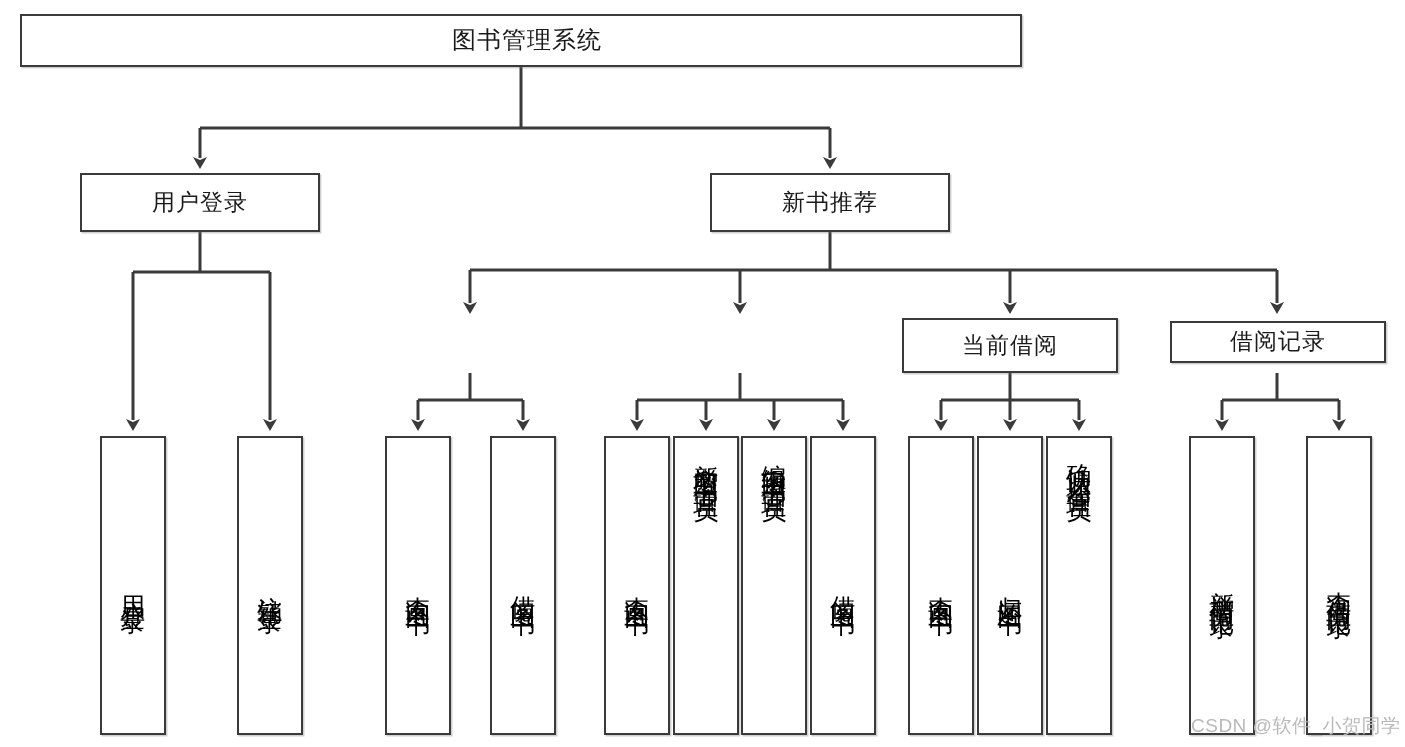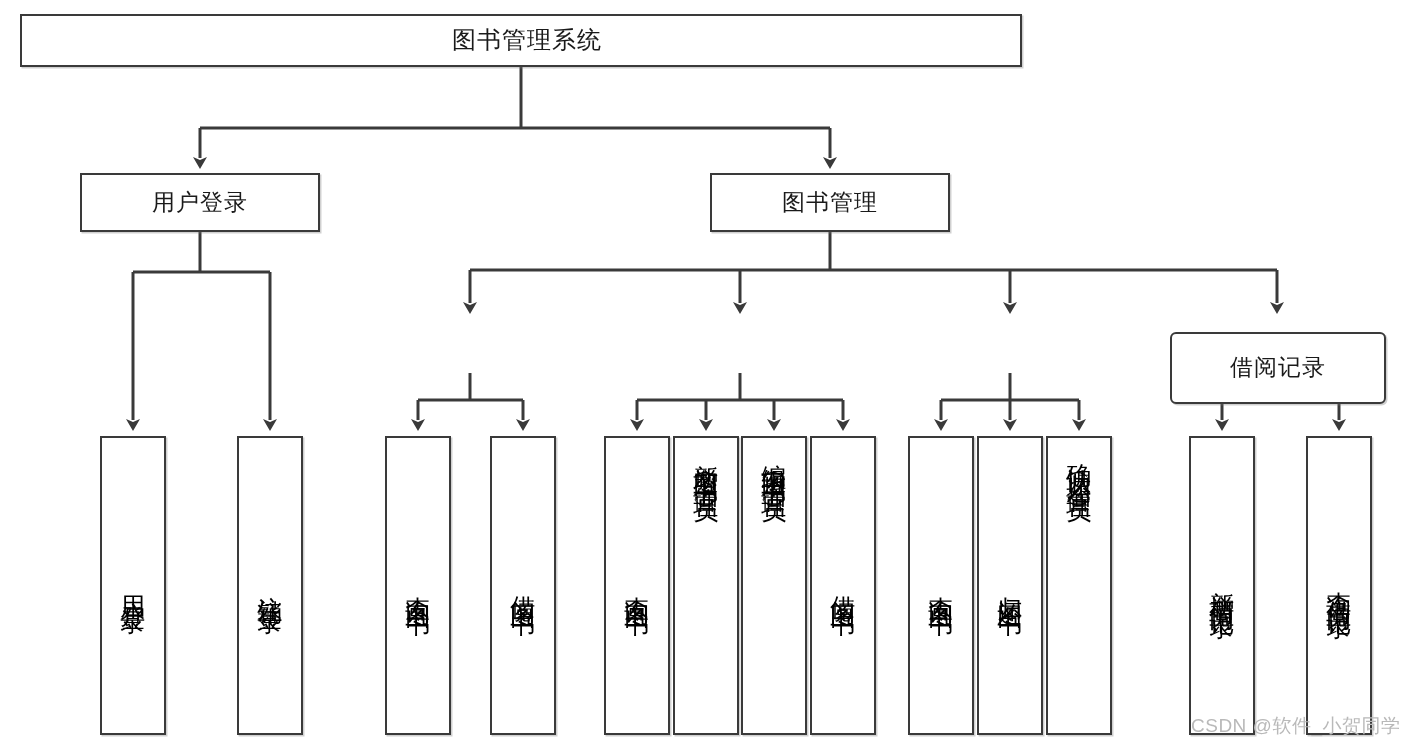--- a/index.html
+++ b/index.html
@@ -129,24 +129,27 @@
   </svg>
 
   <div class="node node-h node-root" style="left:20px; top:14px; width:1002px; height:53px;padding-left:12px;">
     <span>图书管理系统</span>
   </div>
 
   <div class="node node-h" style="left:80px; top:173px; width:240px; height:59px;">
     <span>用户登录</span>
   </div>
   <div class="node node-h" style="left:710px; top:173px; width:240px; height:59px;">
-    <span>图书管理</span>
+    <span>新书推荐</span>
   </div>
 
-  <div class="node node-h" style="left:1170px; top:332px; width:216px; height:72px;border-radius:6px;">
+  <div class="node node-h" style="left:902px; top:318px; width:216px; height:55px;">
+    <span>当前借阅</span>
+  </div>
+  <div class="node node-h" style="left:1170px; top:321px; width:216px; height:42px;">
     <span>借阅记录</span>
   </div>
 
   <div class="leafwrap center" style="left:100px; top:436px; width:66px; height:299px;">
     <span class="node-v">用户登录</span>
   </div>
   <div class="leafwrap center" style="left:237px; top:436px; width:66px; height:299px;">
     <span class="node-v">注销登录</span>
   </div>
 

